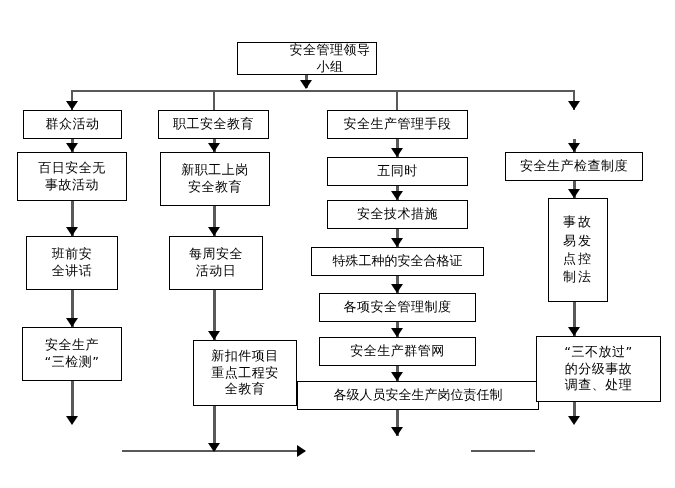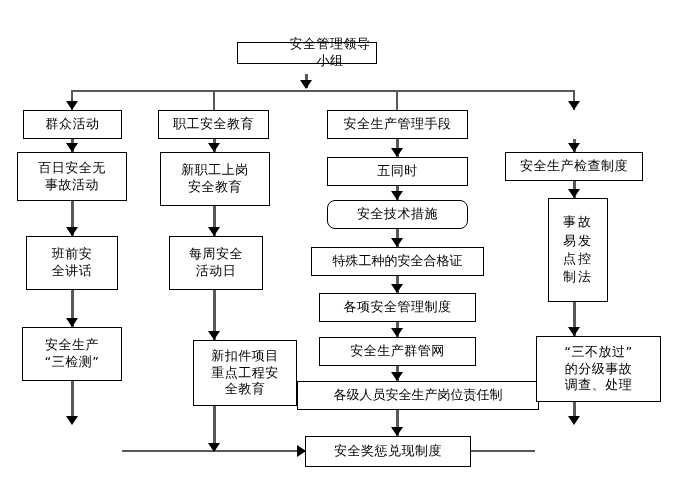--- a/index.html
+++ b/index.html
@@ -58,21 +58,21 @@
     border-top: 6px solid transparent;
     border-bottom: 6px solid transparent;
     border-left: 9px solid #000000;
   }
 </style>
 </head>
 <body>
 
 <div id="canvas">
 
-  <div class="node" style="left:237px;top:42px;width:140px;height:22px;padding-left:46px;">安全管理领导小组</div>
+  <div class="node" style="left:237px;top:42px;width:140px;height:33px;padding-left:46px;">安全管理领导小组</div>
 
   <div class="edge v" style="left:305px;top:74px;width:3px;height:14px;"></div>
   <div class="arrowhead down" style="left:300px;top:80px;"></div>
 
   <div class="edge h" style="left:71px;top:90px;width:504px;height:2px;"></div>
 
   <div class="edge v" style="left:71px;top:90px;width:2px;height:20px;"></div>
   <div class="arrowhead down" style="left:66px;top:101px;"></div>
 
   <div class="edge v" style="left:213px;top:90px;width:2px;height:20px;"></div>
@@ -118,21 +118,21 @@
   <div class="arrowhead down" style="left:208px;top:227px;"></div>
 
   <div class="edge v" style="left:213px;top:290px;width:3px;height:50px;"></div>
   <div class="arrowhead down" style="left:208px;top:331px;"></div>
 
   <div class="edge v" style="left:213px;top:406px;width:3px;height:45px;"></div>
   <div class="arrowhead down" style="left:208px;top:443px;"></div>
 
   <div class="node" style="left:327px;top:110px;width:141px;height:29px;">安全生产管理手段</div>
   <div class="node" style="left:327px;top:157px;width:141px;height:29px;">五同时</div>
-  <div class="node" style="left:327px;top:200px;width:141px;height:29px;border-radius:8px;">安全技术措施</div>
+  <div class="node" style="left:327px;top:200px;width:141px;height:29px;">安全技术措施</div>
   <div class="node tight" style="left:311px;top:247px;width:173px;height:29px;">特殊工种的安全合格证</div>
   <div class="node" style="left:319px;top:293px;width:157px;height:29px;">各项安全管理制度</div>
   <div class="node" style="left:319px;top:337px;width:157px;height:29px;">安全生产群管网</div>
   <div class="node tight" style="left:297px;top:381px;width:242px;height:29px;">各级人员安全生产岗位责任制</div>
 
   <div class="edge v" style="left:396px;top:139px;width:3px;height:18px;"></div>
   <div class="arrowhead down" style="left:391px;top:148px;"></div>
 
   <div class="edge v" style="left:396px;top:186px;width:3px;height:14px;"></div>
   <div class="arrowhead down" style="left:391px;top:191px;"></div>
@@ -169,17 +169,16 @@
 
   <div class="edge v" style="left:573px;top:302px;width:3px;height:34px;"></div>
   <div class="arrowhead down" style="left:568px;top:327px;"></div>
 
   <div class="edge v" style="left:573px;top:402px;width:3px;height:19px;"></div>
   <div class="arrowhead down" style="left:568px;top:416px;"></div>
 
   <div class="edge h" style="left:122px;top:450px;width:183px;height:2px;"></div>
   <div class="arrowhead right" style="left:297px;top:445px;"></div>
 
-  <div class="node" style="left:305px;top:436px;width:166px;height:31px;">安全奖惩兑现制度</div>
 
   <div class="edge h" style="left:471px;top:450px;width:64px;height:2px;"></div>
 
 </div>
 
 </body></html>

